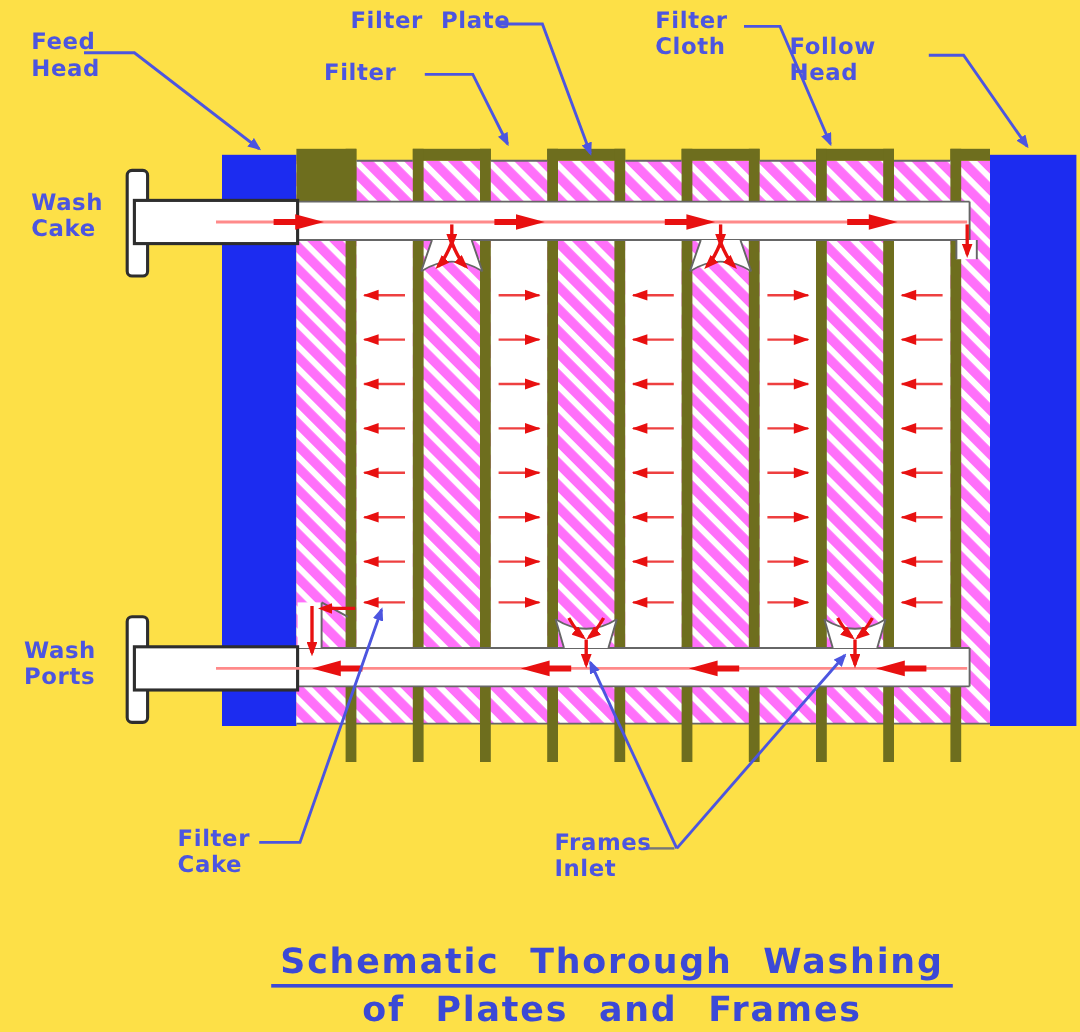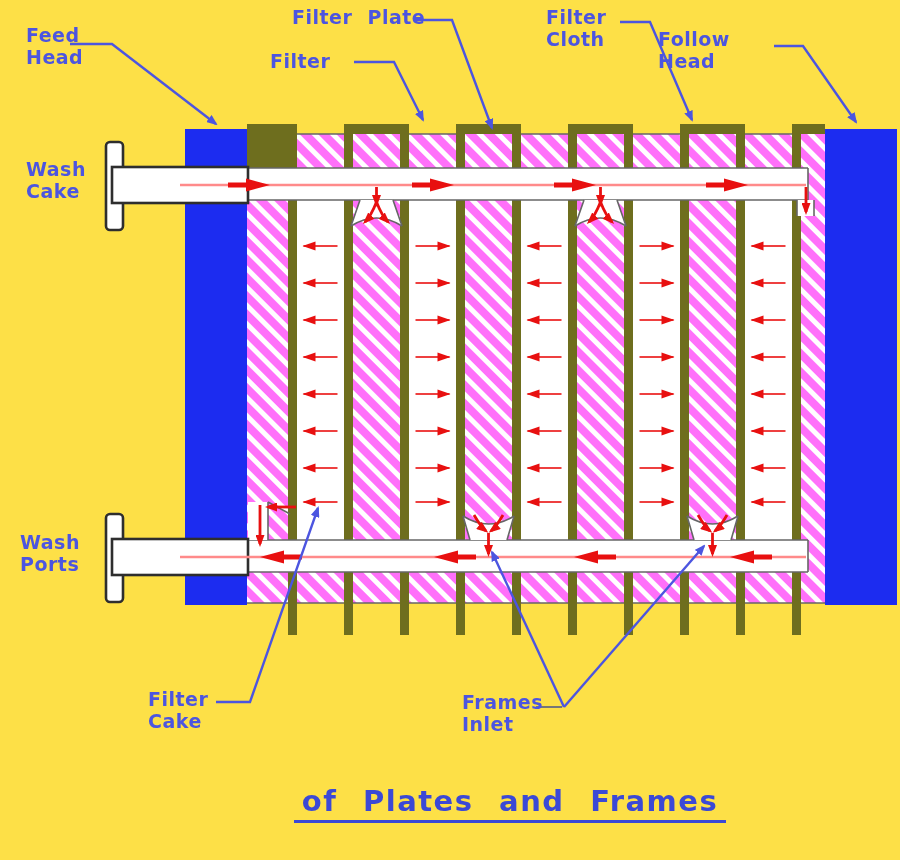--- a/index.html
+++ b/index.html
@@ -295,16 +295,17 @@
 <div class="label" style="left:148px;top:688px">
   <span class="lline">Filter</span>
   <span class="lline">Cake</span>
 </div>
 <div class="label" style="left:462px;top:691px">
   <span class="lline">Frames</span>
   <span class="lline">Inlet</span>
 </div>
 
 <div class="title-wrap">
+  <span class="tl"><span class="title-line">Schematic Thorough Washing</span></span>
   <span class="tl"><span class="title-line">of Plates and Frames</span></span>
 </div>
 
 </div>
 
 </body></html>

